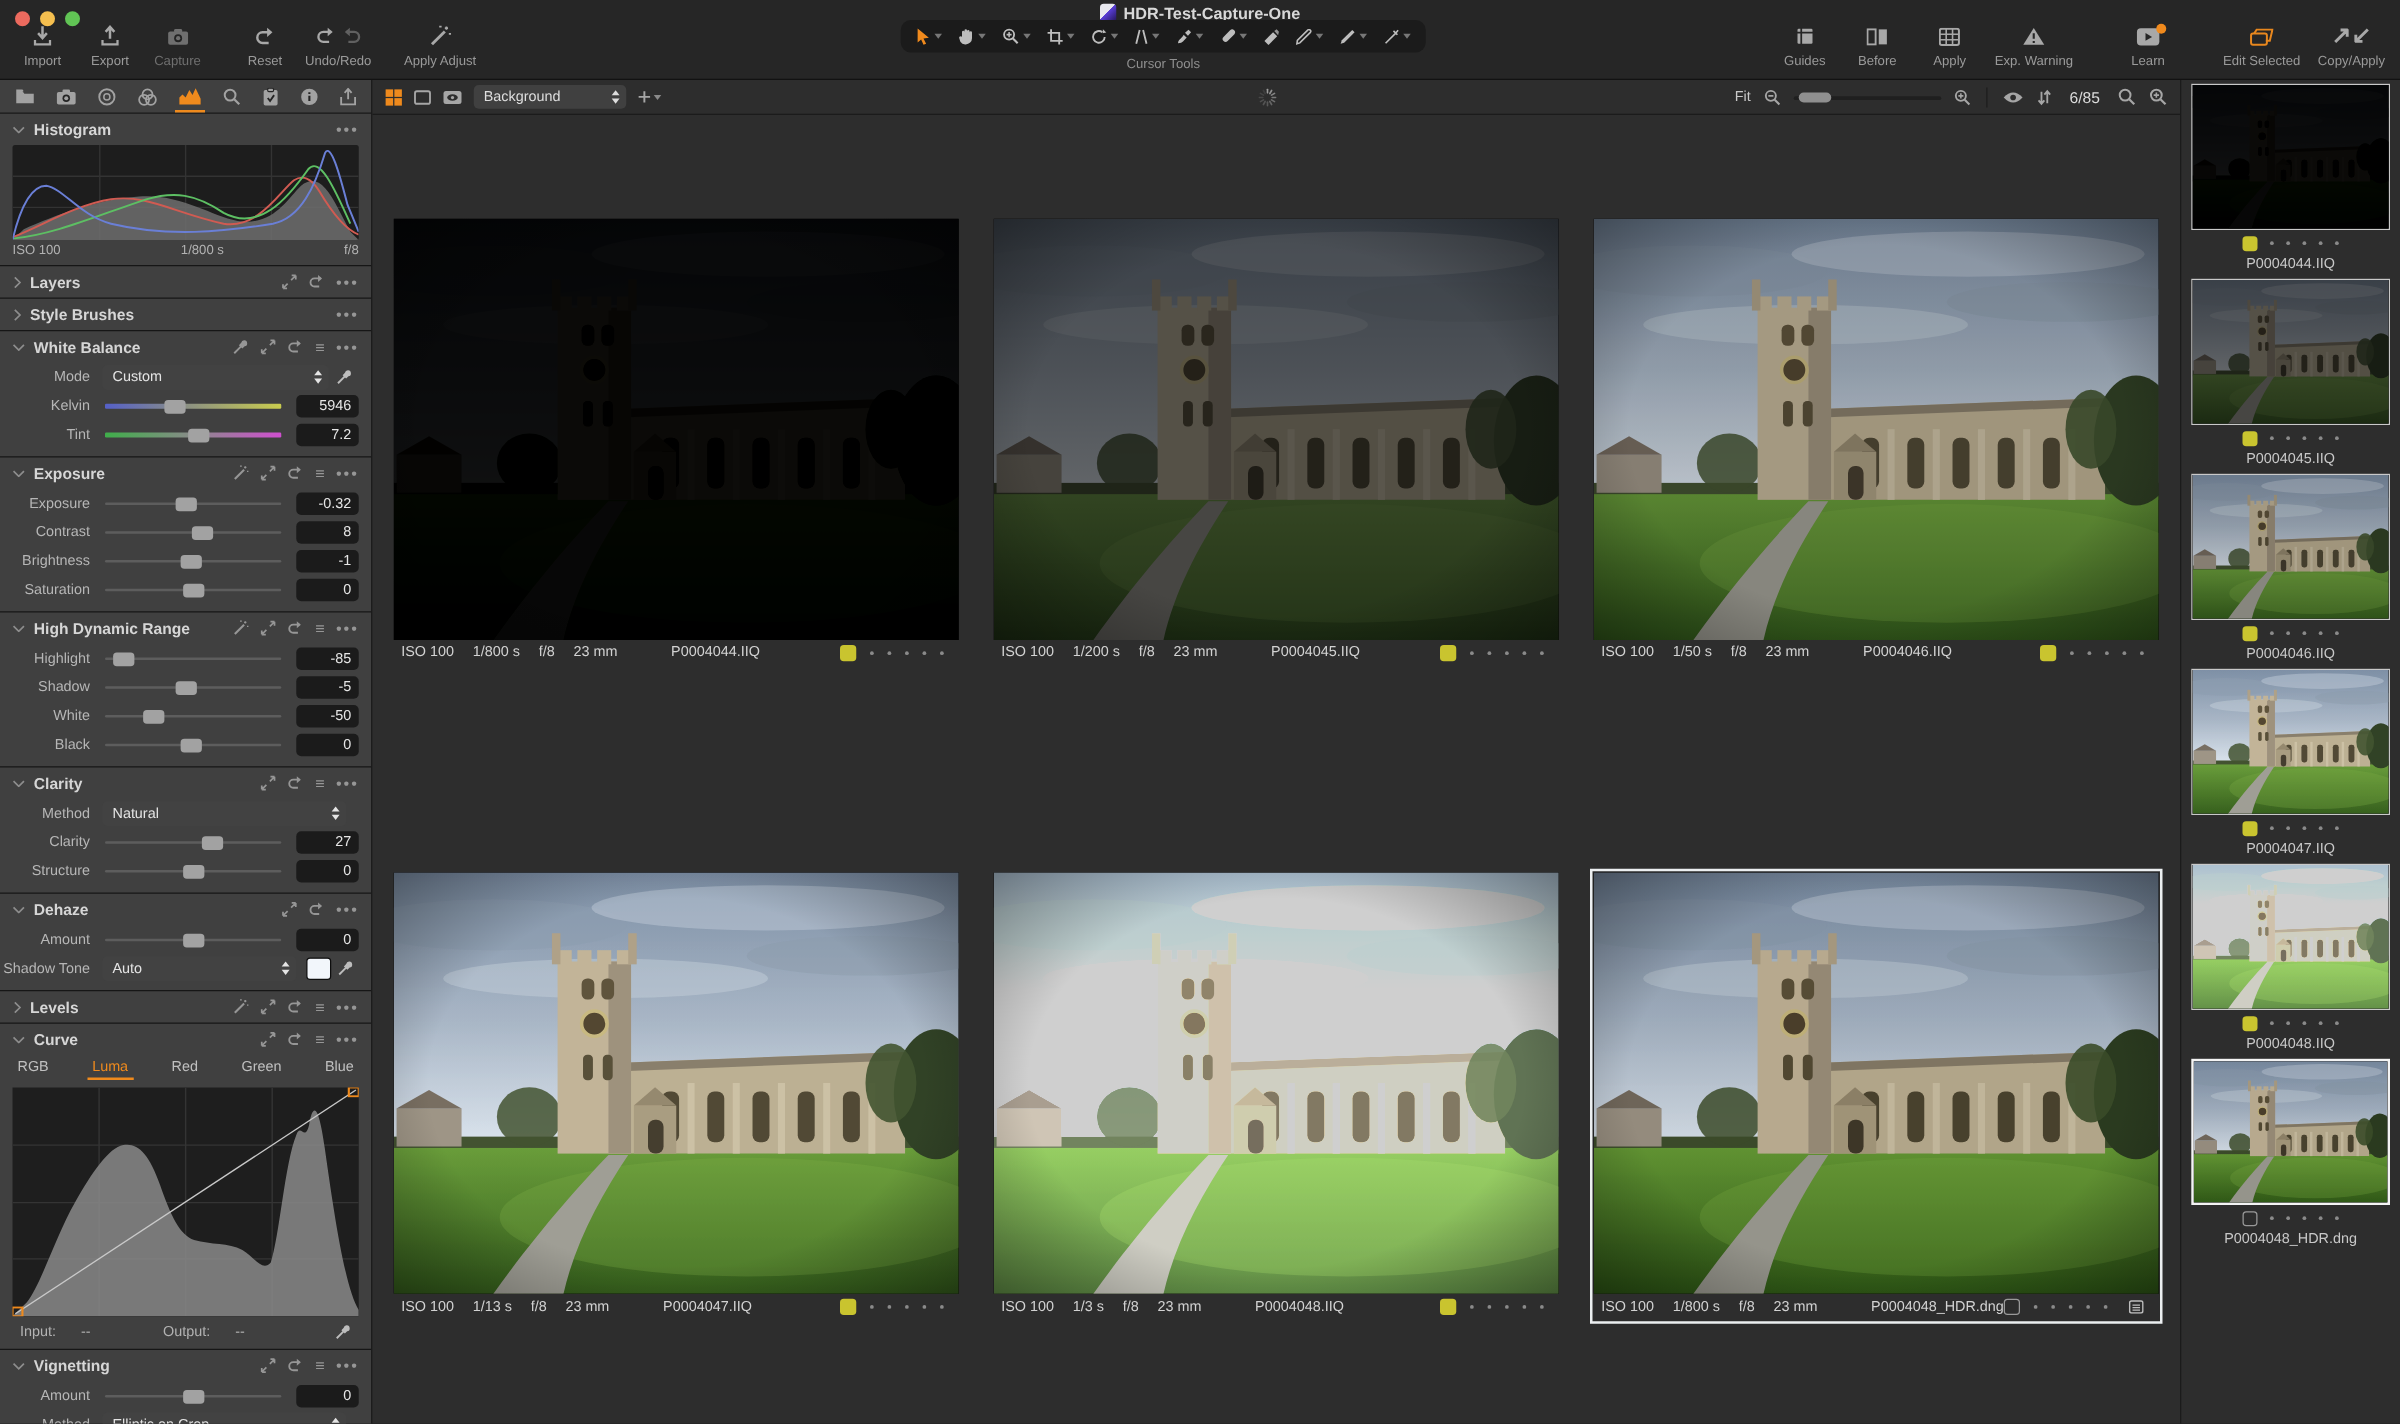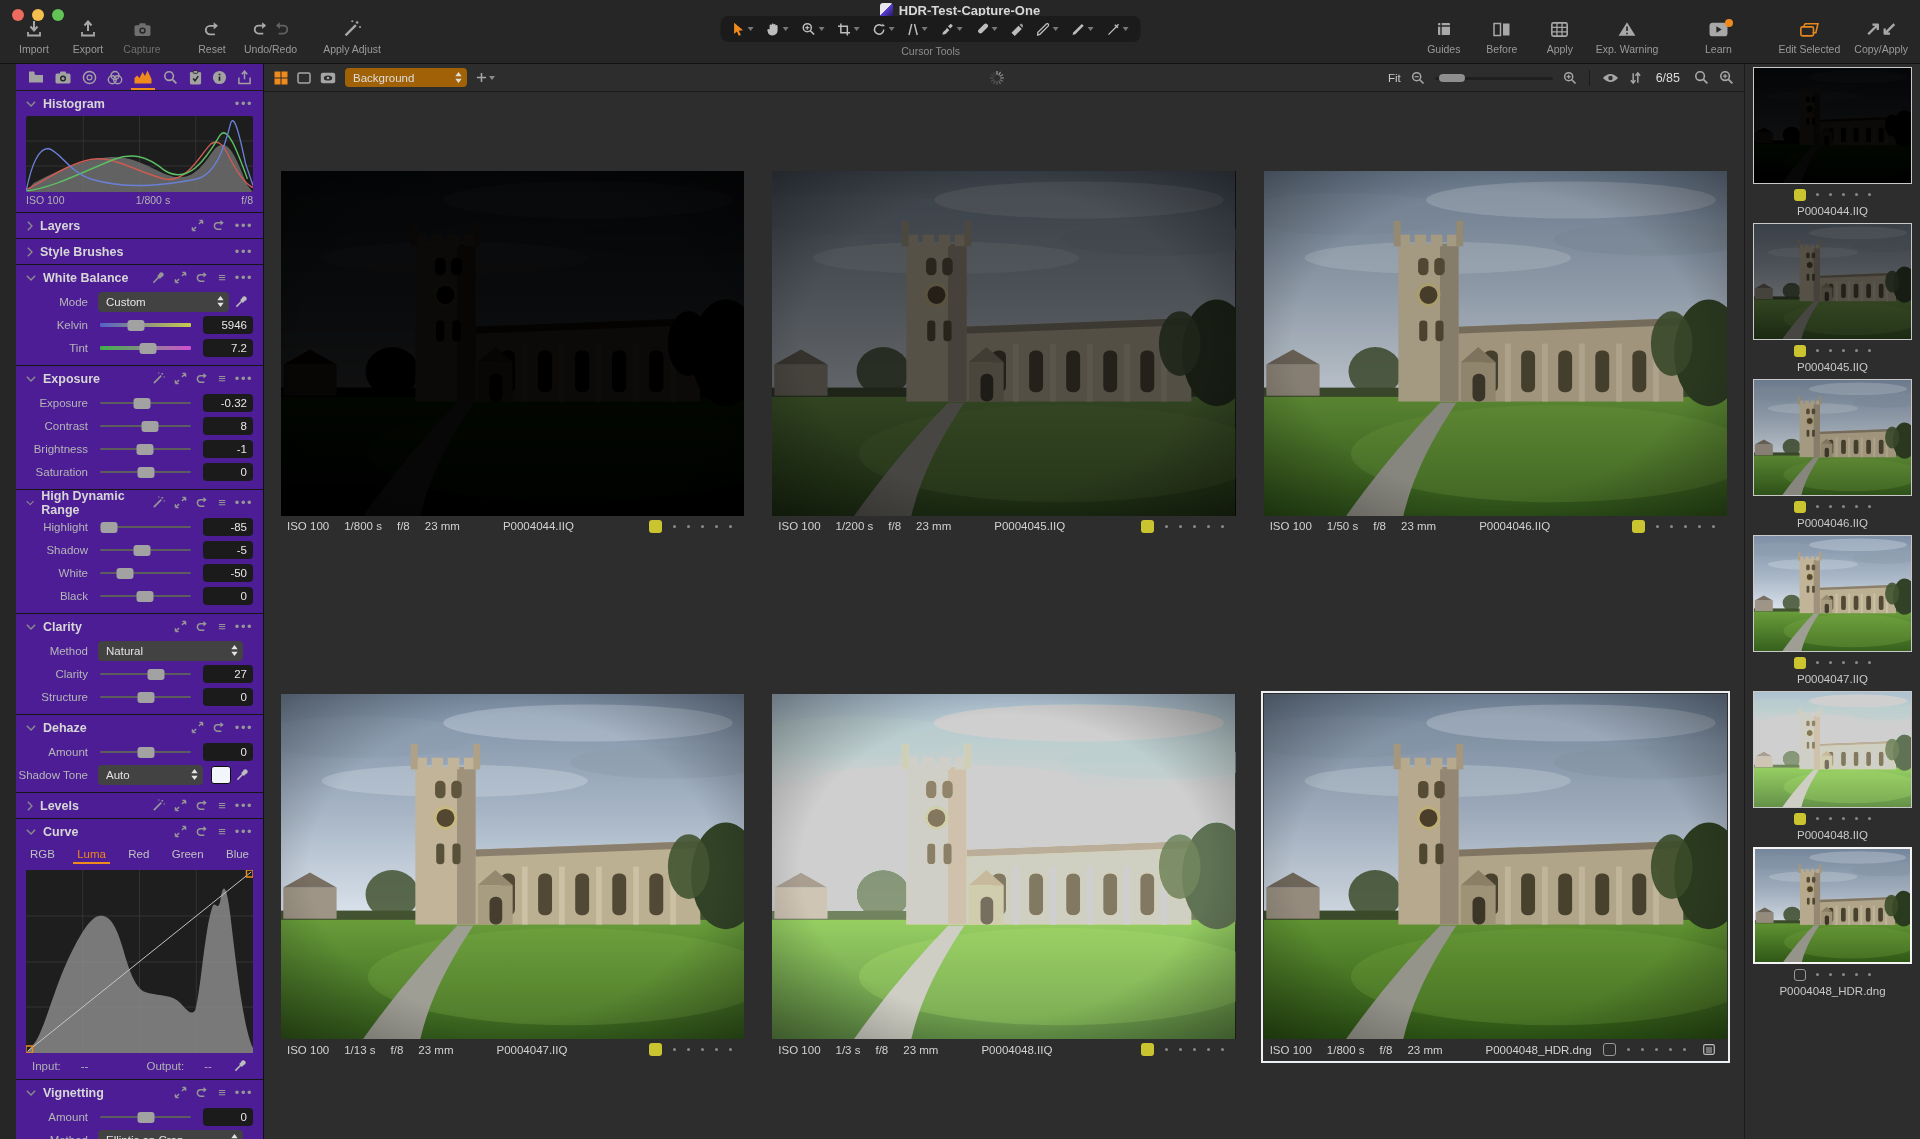--- a/index.html
+++ b/index.html
@@ -27,21 +27,21 @@
   .ctool { display:flex; align-items:center; gap:3px; color:#bdbdbd; }
   .ctool.active { color:#f08a1d; }
   .caret { width:0; height:0; border-left:3px solid transparent; border-right:3px solid transparent; border-top:4px solid #777; }
   .cursor-caption { font-size:10.5px; color:#8f8f8f; margin-top:3px; }
   .toolrow-right { margin-left:auto; display:flex; align-items:flex-start; gap:14px; }
 
   
   .main { flex:1; display:flex; min-height:0; }
 
   
-  .left { width:248px; flex:none; background:#4c1d95; border-right:1px solid #101010; display:flex; flex-direction:column; overflow:hidden;margin-left:16px; }
+  .left { width:298px; flex:none; background:#404040; border-right:1px solid #101010; display:flex; flex-direction:column; overflow:hidden; }
   .dock { height:27px; flex:none; display:flex; align-items:center; justify-content:space-between; padding:0 12px; border-bottom:1px solid #191919; }
   .dock .dtab { position:relative; height:100%; display:flex; align-items:center; color:#a2a2a2; }
   .dock .dtab.sel { color:#ef8a1d; }
   .dock .dtab.sel::after { content:""; position:absolute; left:-3px; right:-3px; bottom:0; height:2px; background:#ef8a1d; }
   .panel { border-bottom:1px solid #161616; flex:none; }
   .phead { height:25px; display:flex; align-items:center; gap:7px; padding:0 10px; }
   .ptitle { font-size:12.5px; font-weight:bold; color:#d6d6d6; }
   .picons { margin-left:auto; display:flex; align-items:center; gap:9px; color:#969696; }
   .dots3 { letter-spacing:1.5px; font-size:13px; line-height:10px; color:#969696; }
   .hamb { font-size:13px; color:#969696; }
@@ -71,21 +71,21 @@
   .curve-box { margin:4px 10px; height:183px; background:#1e1e1e; position:relative; }
   .curve-foot { display:flex; align-items:center; gap:20px; padding:2px 16px 7px; font-size:11.5px; color:#b2b2b2; }
   .curve-foot .cf-gap { width:18px; }
   .curve-foot .dropper { margin-left:auto; color:#bdbdbd; }
 
   
   .browser { flex:1; min-width:0; display:flex; flex-direction:column; background:#2d2d2d; }
   .btoolbar { height:28px; flex:none; display:flex; align-items:center; gap:9px; padding:0 10px; border-bottom:1px solid #1b1b1b; position:relative; }
   .bt-ic { color:#a6a6a6; display:flex; align-items:center; }
   .bt-ic.orange { color:#ef8a1d; }
-  .bg-select { width:122px; height:19px; background:#a16207; border-radius:4px; display:flex; align-items:center; padding:0 4px 0 8px; font-size:11.5px; color:#dedede; }
+  .bg-select { width:122px; height:19px; background:#404040; border-radius:4px; display:flex; align-items:center; padding:0 4px 0 8px; font-size:11.5px; color:#dedede; }
   .bg-select .sp { margin-left:auto; }
   .spinner { position:absolute; left:49.5%; top:50%; transform:translate(-50%,-50%); color:#9a9a9a; }
   .bt-right { margin-left:auto; display:flex; align-items:center; gap:10px; }
   .fitlbl { font-size:11.5px; color:#c9c9c9; }
   .zslider { width:118px; height:12px; position:relative; }
   .zslider .ztrack { position:absolute; left:0; right:0; top:5px; height:3px; background:#1f1f1f; border-radius:2px; }
   .zslider .zhandle { position:absolute; left:4px; top:2px; width:26px; height:8px; border-radius:4px; background:#8f8f8f; }
   .bt-div { width:1px; height:16px; background:#1c1c1c; margin:0 2px; }
   .counter { font-size:12.5px; color:#dcdcdc; padding:0 4px; }
 

